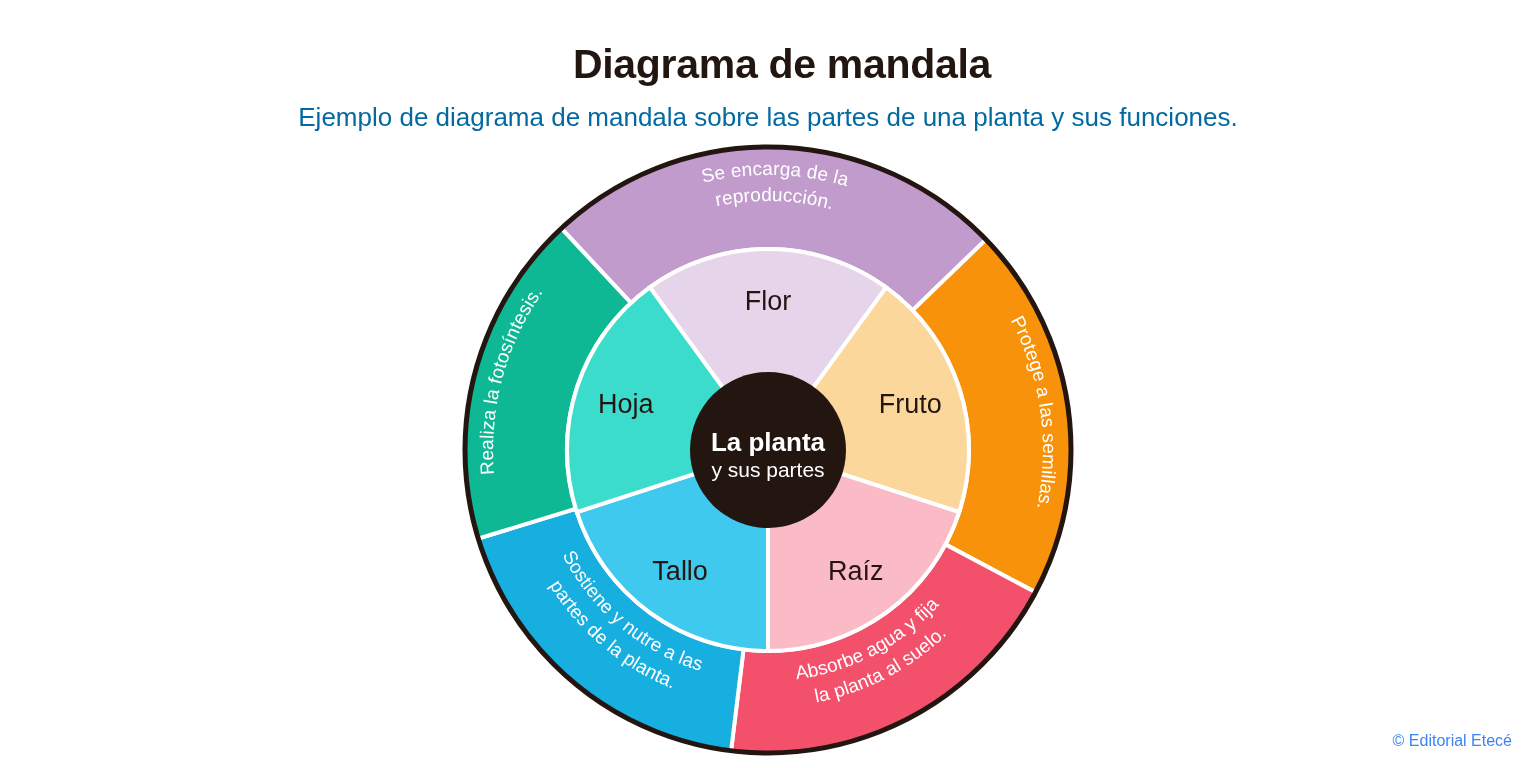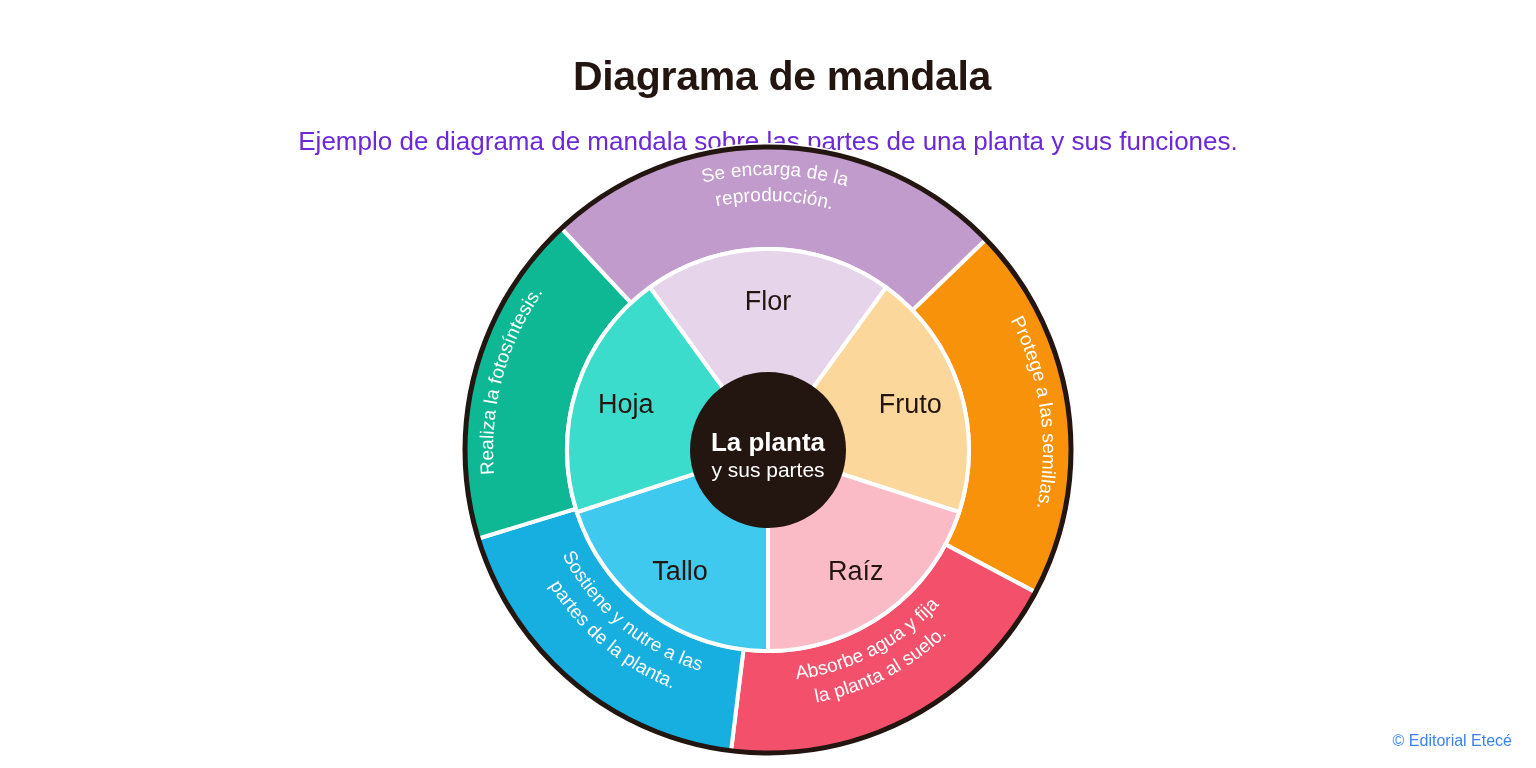--- a/index.html
+++ b/index.html
@@ -21,35 +21,35 @@
     background: #ffffff;
   }
   .header {
     position: absolute;
     top: 0;
     left: 0;
     width: 1536px;
     text-align: center;
   }
   .title {
-    margin: 16px;
+    margin: 4px;
     padding-top: 38px;
     font-size: 41px;
     font-weight: bold;
     color: #231611;
     letter-spacing: -0.3px;
     line-height: 1.1;
     padding-left: 28px;
   }
   .subtitle {
     margin: 0;
     padding-top: 11px;
     font-size: 26px;
     font-weight: normal;
-    color: #6d28d9;
+    color: #0369a1;
     line-height: 1.2;
   }
   .diagram-wrap {
     position: absolute;
     left: 0;
     top: 140px;
     width: 1536px;
     height: 625px;
   }
   svg.mandala {

